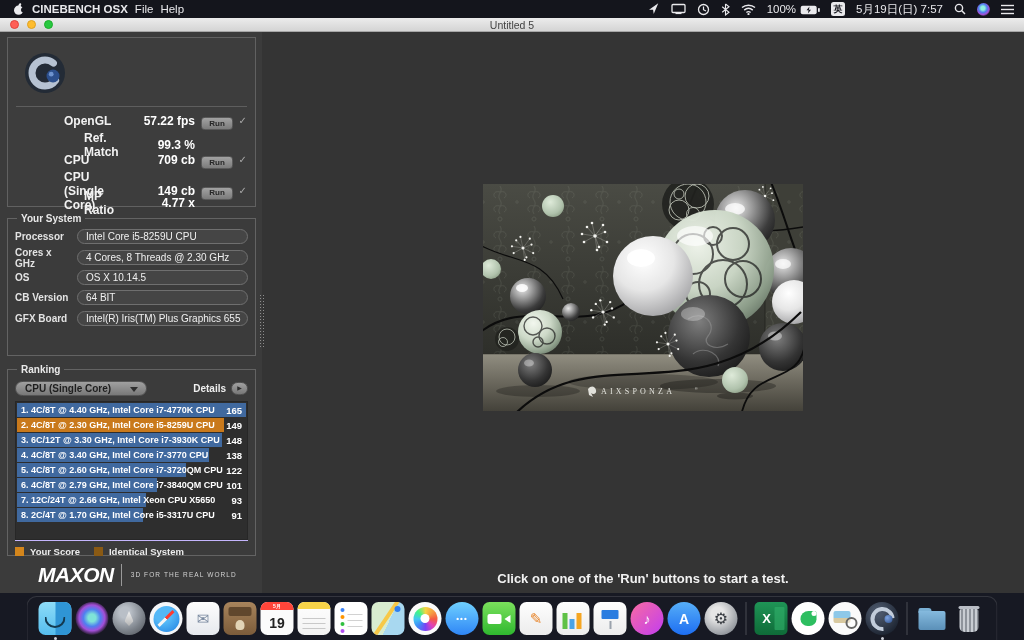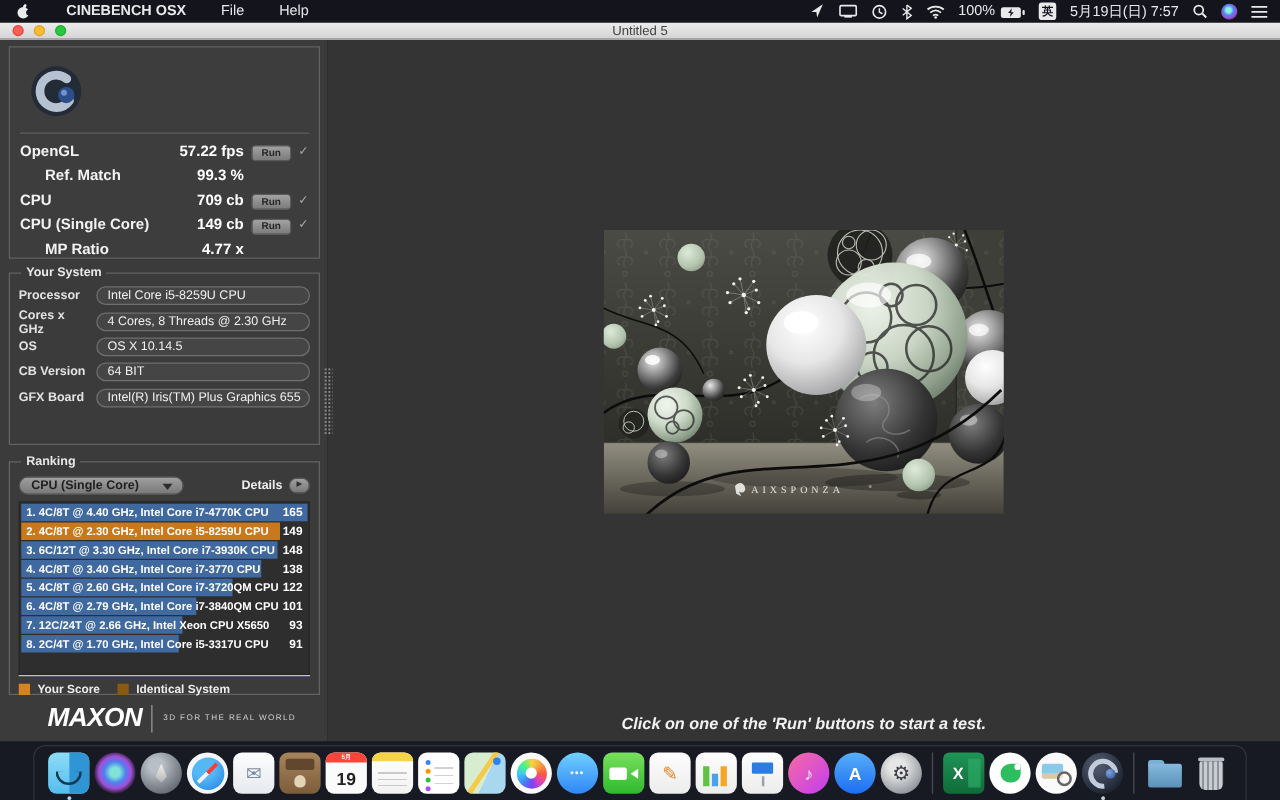--- a/index.html
+++ b/index.html
@@ -1,21 +1,21 @@
 <!DOCTYPE html>
 <html><head>
 <meta charset="utf-8">
 <style>
   *{margin:0;padding:0;box-sizing:border-box;}
   html,body{width:1024px;height:640px;overflow:hidden;}
   body{font-family:"Liberation Sans",sans-serif;background:#171923;position:relative;}
 
   
   .menubar{position:absolute;top:0;left:0;right:0;height:18px;background:#14151c;display:flex;align-items:center;color:#e9e9ec;font-size:11.5px;z-index:50;}
-  .mb-left{display:flex;align-items:center;gap:28px;padding-left:13px;}
+  .mb-left{display:flex;align-items:center;gap:7px;padding-left:13px;}
   .mb-left .appname{font-weight:bold;}
   .mb-right{margin-left:auto;display:flex;align-items:center;gap:11px;padding-right:10px;}
   .mb-item{display:flex;align-items:flex-end;gap:4px;white-space:nowrap;}
   .mb-icon{display:inline-flex;align-items:center;justify-content:center;}
   .inputbox{width:14px;height:14px;background:#e9e9ec;color:#14151c;border-radius:2.5px;font-size:9px;display:flex;align-items:center;justify-content:center;font-weight:bold;}
   .siri-dot{width:13px;height:13px;border-radius:50%;background:radial-gradient(circle at 45% 40%,#8ff0e0 0 18%,#4f7ff0 40%,#a34fd8 60%,#202028 78%);}
 
   
   .titlebar{position:absolute;top:18px;left:0;right:0;height:14px;background:linear-gradient(#ececec,#d4d4d4);border-bottom:1px solid #a6a6a6;display:flex;align-items:center;z-index:40;}
   .lights{display:flex;gap:8px;padding-left:10px;position:absolute;}
@@ -30,21 +30,21 @@
   .left-panel{width:262px;background:#3b3b3b;display:flex;flex-direction:column;position:relative;flex-shrink:0;}
   .viewport{flex:1;background:#343434;position:relative;}
 
   
   .results-box{margin:5px 6px 0 7px;height:170px;border:1px solid #616161;background:#3d3d3d;}
   .logo-row{height:62px;display:flex;align-items:center;padding:8px 10px 0 16px;}
   .logo-text{margin-left:8px;}
   .logo-title{font-size:19px;color:#c6c6c6;letter-spacing:.5px;}
   .logo-sub{font-size:9.5px;color:#8f8f8f;letter-spacing:2.5px;text-align:right;margin-top:1px;}
   .logo-divider{height:1px;background:#5e5e5e;margin:6px 8px 4px 8px;}
-  .res-rows{padding:0 8px;}
+  .res-rows{padding:0 8px;margin-left:48px;}
   .res-row{display:grid;grid-template-columns:1fr 72px 38px 14px;align-items:center;height:19.5px;}
   .res-label{font-size:12px;font-weight:bold;color:#f2f2f2;}
   .res-label.ind{padding-left:20px;}
   .res-value{font-size:12px;font-weight:bold;color:#fff;text-align:right;}
   .run-btn{width:32px;height:13px;margin-left:6px;border:1px solid #5a5a5a;border-radius:3.5px;background:linear-gradient(#a2a2a2,#7b7b7b);font-size:8px;color:#262626;font-weight:bold;line-height:10px;cursor:pointer;font-family:"Liberation Sans",sans-serif;}
   .res-check{font-size:10px;color:#a9a9a9;text-align:right;}
 
   
   fieldset{border:1px solid #636363;margin:0 6px 0 7px;padding:2px 7px;}
   fieldset legend{font-size:10px;font-weight:bold;color:#e9e9e9;padding:0 4px;margin-left:2px;}
@@ -72,21 +72,21 @@
   
   .maxon-footer{margin-top:auto;height:37px;display:flex;align-items:center;padding-left:38px;}
   .maxon-word{font-size:21px;font-weight:bold;font-style:italic;color:#fff;letter-spacing:-.5px;}
   .maxon-div{width:1px;height:22px;background:#9a9a9a;margin:0 9px 0 7px;}
   .maxon-tag{font-size:6.5px;color:#d2d2d2;letter-spacing:1.1px;}
 
   .resize-grip{position:absolute;right:-4px;top:262px;width:7px;height:54px;background-image:radial-gradient(#8d8d8d 34%,transparent 36%);background-size:3px 3px;z-index:5;}
 
   
   .scene{display:block;margin:152px auto 0;}
-  .hint{position:absolute;bottom:7px;left:0;right:0;text-align:center;font-size:13px;font-weight:bold;color:#f2f2f2;font-style:italic;}
+  .hint{position:absolute;bottom:7px;left:0;right:0;text-align:center;font-size:13px;font-weight:bold;color:#f2f2f2;}
 
   
   .dock{position:absolute;bottom:0;left:50%;transform:translateX(-50%);height:44px;display:flex;align-items:center;padding:0 9px;background:rgba(24,26,36,.62);border:1px solid rgba(255,255,255,.12);border-bottom:none;border-radius:10px 10px 0 0;z-index:60;}
   .dock-item{position:relative;margin:0 2px;width:33px;height:33px;cursor:pointer;}
   .dock-sep{width:1px;height:33px;background:rgba(255,255,255,.22);margin:0 6px;}
   .run-dot{position:absolute;bottom:-5px;left:50%;transform:translateX(-50%);width:3px;height:3px;border-radius:50%;background:#cdd0d8;}
   .di{width:33px;height:33px;border-radius:7px;position:relative;display:flex;align-items:center;justify-content:center;overflow:visible;}
   .di:before,.di:after{content:"";position:absolute;}
   .glyph{position:relative;z-index:3;}
 

